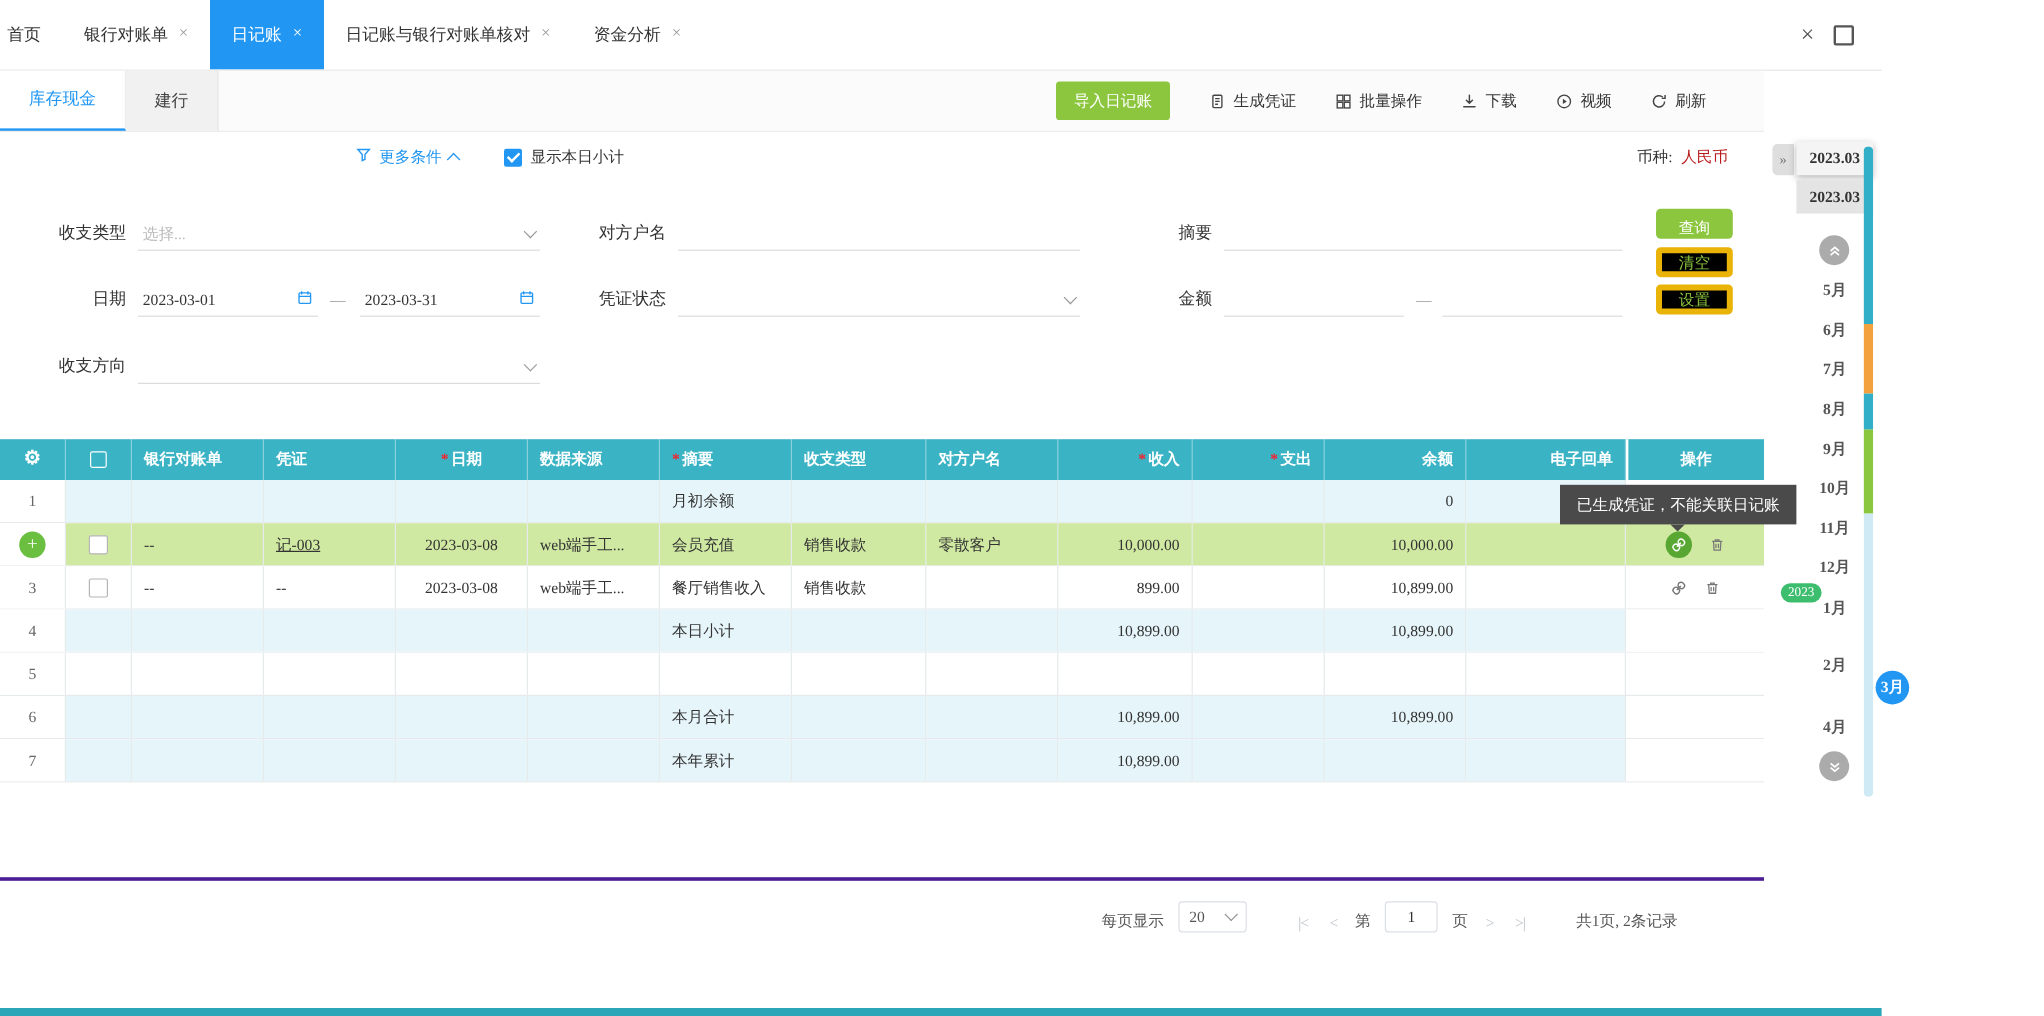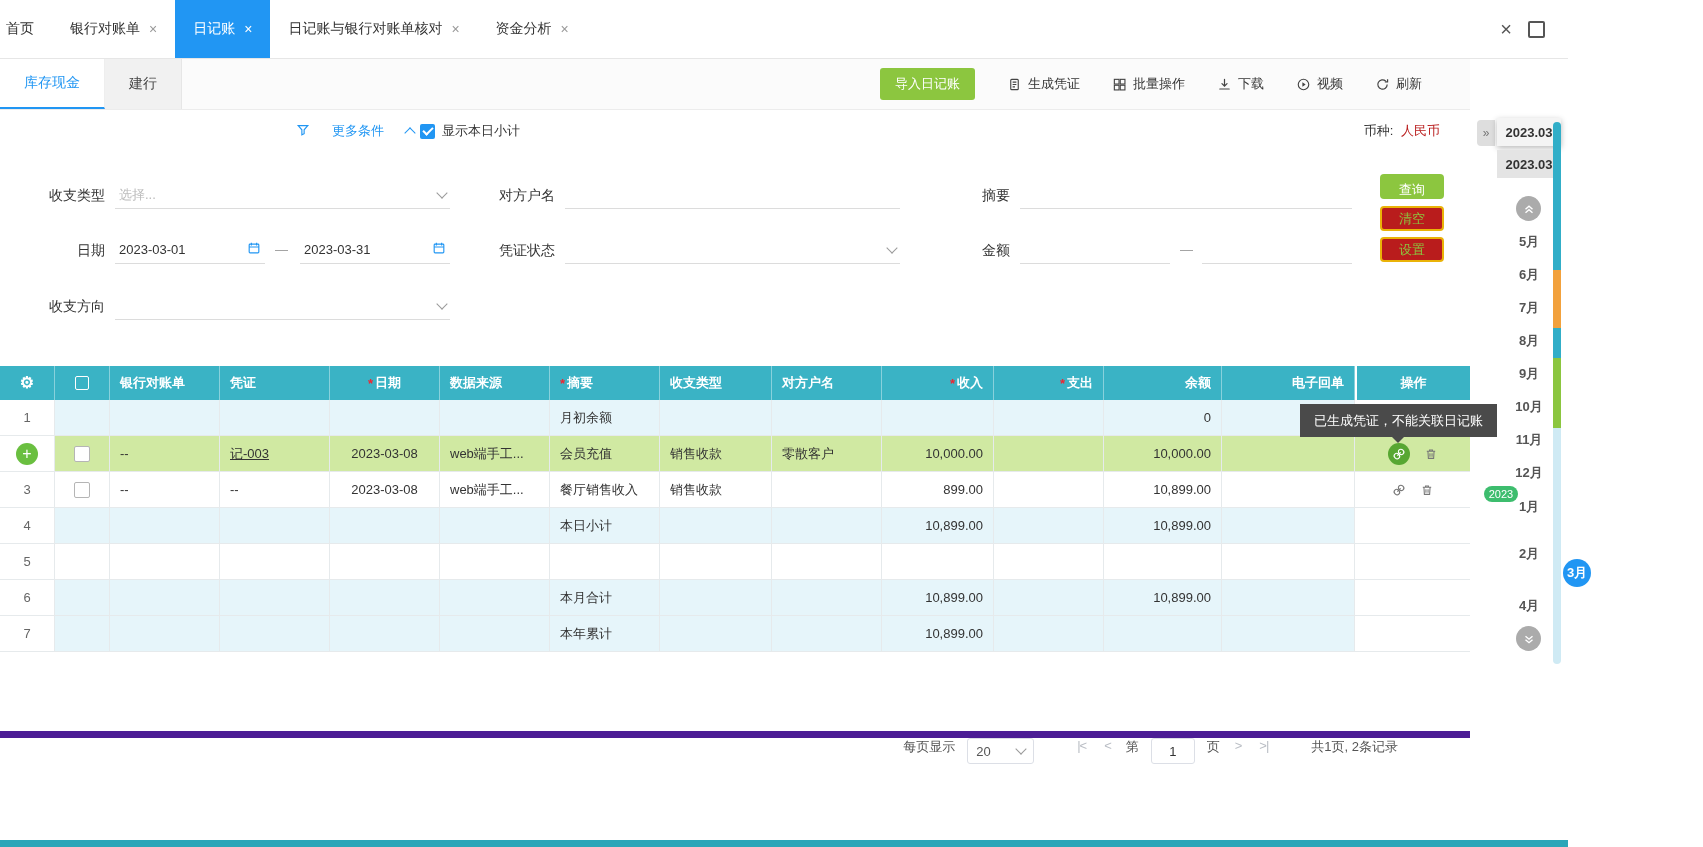--- a/index.html
+++ b/index.html
@@ -1,17 +1,17 @@
 <!DOCTYPE html>
 <html><head>
 <meta charset="utf-8">
 <style>
   html,body{margin:0;padding:0;background:#fff;}
   .app{position:relative;width:1703px;height:847px;background:#fff;overflow:hidden;
-       font-family:Liberation Sans, sans-serif;color:#333;font-size:13px;}
+       font-family:Liberation Serif, serif;color:#333;font-size:13px;}
   
   .topbar{position:absolute;top:0;left:0;width:1568px;height:58px;background:#fff;
           border-bottom:1px solid #e6e6e6;display:flex;align-items:stretch;overflow:hidden;}
   .top-tab{display:flex;align-items:center;gap:9px;padding:0 18px;font-size:14px;color:#333;cursor:pointer;white-space:nowrap;}
   .top-tab .x{color:#999;font-size:14px;}
   .top-tab.active{background:#2196f3;color:#fff;}
   .top-tab.active .x{color:#fff;}
   .home-tab{margin-left:-12px;}
   .winctl{position:absolute;top:0;height:58px;display:flex;align-items:center;gap:16px;right:1703px;}
   .win-close{font-size:20px;color:#555;line-height:1;}
@@ -26,40 +26,40 @@
   .tbtn{display:flex;align-items:center;gap:6px;font-size:13px;color:#333;cursor:pointer;white-space:nowrap;}
   .btn-import{background:#8cc63f;color:#fff;border-radius:3px;padding:7px 15px;font-size:13px;}
   .tbtn svg{display:block;}
   
   .filterbar{position:absolute;top:112px;left:0;width:1470px;height:46px;}
   .searchwrap{position:absolute;left:10px;top:6px;width:246px;height:30px;border-bottom:1px solid #dedede;
               display:flex;align-items:center;justify-content:space-between;}
   .searchwrap input{border:none;outline:none;background:transparent;font-size:13px;width:210px;
                     font-family:inherit;color:#333;}
   .searchwrap input::placeholder{color:#b9b9b9;}
-  .morelink{position:absolute;left:296px;top:10px;display:flex;align-items:center;gap:22px;color:#2196f3;font-size:13px;cursor:pointer;}
+  .morelink{position:absolute;left:296px;top:10px;display:flex;align-items:center;gap:6px;color:#2196f3;font-size:13px;cursor:pointer;}
   .cbrow{position:absolute;left:420px;top:10px;display:flex;align-items:center;gap:7px;}
   .cb{width:15px;height:15px;border-radius:2px;display:inline-flex;align-items:center;justify-content:center;box-sizing:border-box;}
   .cb.checked{background:#2196f3;}
   .cb .tick{width:8px;height:4px;border-left:2px solid #fff;border-bottom:2px solid #fff;transform:rotate(-45deg);margin-top:-3px;}
   .currency{position:absolute;right:30px;top:10px;font-size:13px;}
   .currency .val{color:#b91c1c;margin-left:4px;}
   
   .flabel{position:absolute;width:85px;text-align:right;font-size:14px;color:#333;line-height:28px;}
   .ufield{position:absolute;height:28px;border-bottom:1px solid #dcdcdc;box-sizing:border-box;
           display:flex;align-items:center;justify-content:space-between;padding:0 4px;font-size:13px;}
   .ufield .ph{color:#bbb;}
   .caret{width:7px;height:7px;border-right:1.6px solid #9a9a9a;border-bottom:1.6px solid #9a9a9a;
          display:inline-block;transform:rotate(45deg);margin-top:-4px;}
   .caret.up{transform:rotate(-135deg);margin-top:4px;border-color:#2196f3;}
   .rdash{position:absolute;color:#999;line-height:28px;font-size:13px;}
   .sbtn{position:absolute;left:1380px;width:64px;height:25px;border-radius:4px;font-size:13px;cursor:pointer;
         display:flex;align-items:center;justify-content:center;box-sizing:border-box;}
   .sbtn.fill{background:#8cc63f;color:#fff;align-items:flex-end;}
-  .sbtn.line{border:2px solid #eab308;color:#8cc63f;background:#b91c1c;}
+  .sbtn.line{border:5px solid #eab308;color:#8cc63f;background:#000000;}
   
   .grid{position:absolute;top:366px;left:0;width:1470px;}
   .tr{display:flex;height:35px;border-bottom:1px solid #e6eaec;background:#fff;}
   .thead{height:34px;background:#3ab3c5;border-bottom:none;}
   .th,.td{box-sizing:border-box;display:flex;align-items:center;padding:0 10px;font-size:13px;}
   .th{color:#fff;font-weight:600;border-right:1px solid rgba(255,255,255,.4);}
   .td{border-right:1px solid #e6eaec;color:#333;}
   .w-num{width:55px;justify-content:center;}
   .w-check{width:55px;justify-content:center;}
   .w-bank{width:110px;}
@@ -88,24 +88,24 @@
   .plus-circle{width:22px;height:22px;border-radius:50%;background:#6abf40;color:#fff;display:flex;
                align-items:center;justify-content:center;font-size:16px;line-height:1;cursor:pointer;}
   .op-circle{width:22px;height:22px;border-radius:50%;background:#57a732;display:flex;align-items:center;justify-content:center;cursor:pointer;}
   .opicon{display:inline-flex;cursor:pointer;}
   
   .tooltip{position:absolute;left:1300px;top:404px;height:33px;line-height:33px;padding:0 14px;background:#4a4a4a;
            color:#fff;font-size:13px;border-radius:0;white-space:nowrap;z-index:60;}
   .tooltip .tt-arrow{position:absolute;bottom:-6px;left:92px;width:0;height:0;
            border-left:6px solid transparent;border-right:6px solid transparent;border-top:6px solid #4a4a4a;}
   
-  .pagebar{position:absolute;top:731px;left:0;width:1470px;height:46px;border-top:7px solid #4c1d95;
-           display:flex;align-items:flex-start;justify-content:flex-end;gap:12px;box-sizing:border-box;padding-right:72px;
+  .pagebar{position:absolute;top:731px;left:0;width:1470px;height:46px;border-top:3px solid #4c1d95;
+           display:flex;align-items:flex-end;justify-content:flex-end;gap:12px;box-sizing:border-box;padding-right:72px;
            font-size:13px;color:#555;}
-  .ppsel{width:67px;height:26px;border:1px solid #dcdfe6;border-radius:3px;display:flex;align-items:center;
+  .ppsel{width:57px;height:26px;border:1px solid #dcdfe6;border-radius:3px;display:flex;align-items:center;
          justify-content:space-between;padding:0 8px;box-sizing:border-box;cursor:pointer;}
   .pg-arrow{color:#b9bdc4;font-size:13px;letter-spacing:-1px;cursor:pointer;padding:0 3px;}
   .pginput{width:44px;height:26px;border:1px solid #dcdfe6;border-radius:3px;text-align:center;font-size:13px;
            font-family:inherit;color:#333;outline:none;box-sizing:border-box;}
   .spacer{width:16px;}
   
   .handle{position:absolute;left:1477px;top:120px;width:18px;height:26px;background:#dedede;border-radius:4px 0 0 4px;
           color:#777;font-size:12px;display:flex;align-items:center;justify-content:center;cursor:pointer;}
   .yearbox{position:absolute;left:1497px;width:64px;height:28px;display:flex;align-items:center;justify-content:center;
            font-size:13px;font-weight:bold;color:#333;}

